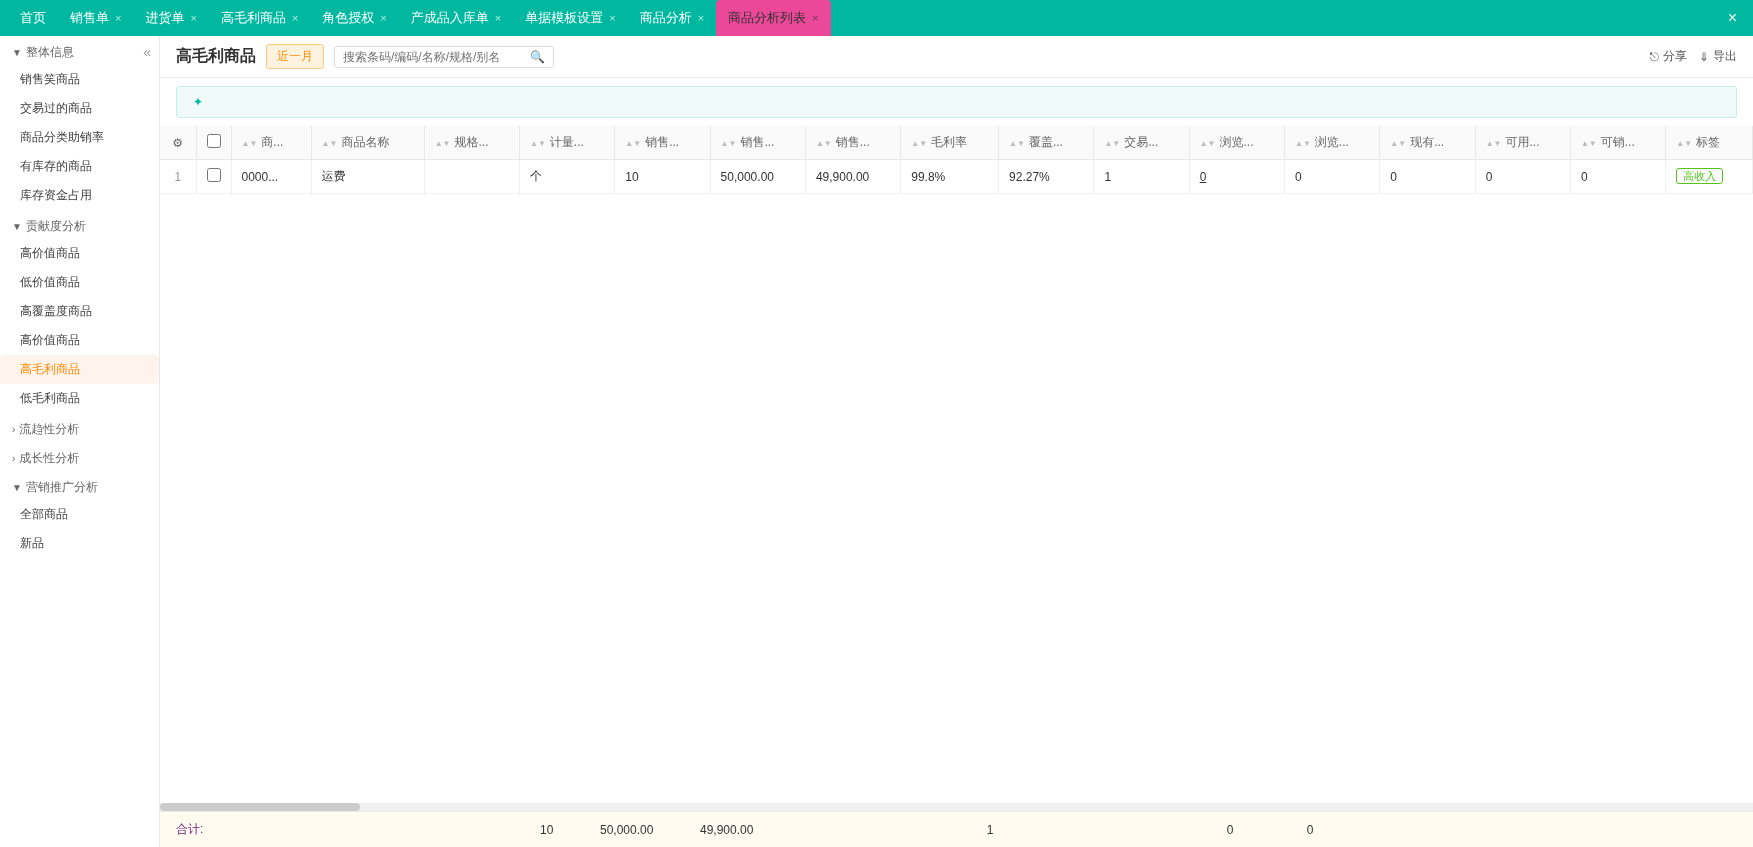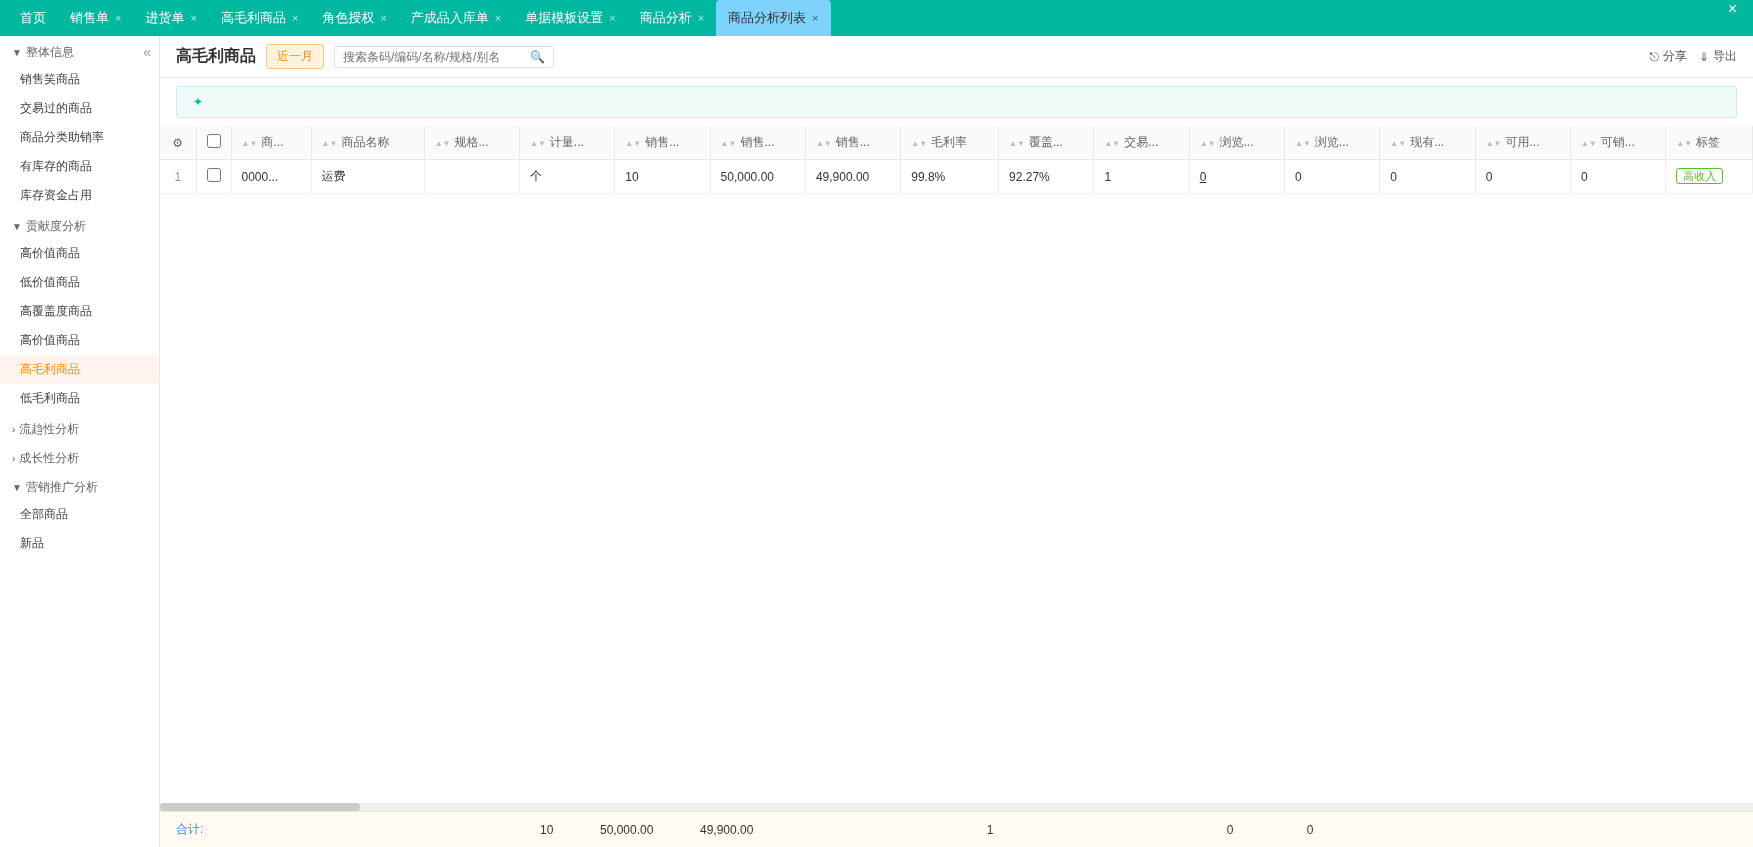--- a/index.html
+++ b/index.html
@@ -1,40 +1,40 @@
 <!DOCTYPE html>
 <html><head>
   <meta charset="utf-8">
   <style>
     * { margin: 0; padding: 0; box-sizing: border-box; }
     body { font-family: 'Microsoft YaHei', Arial, sans-serif; font-size: 12px; background: #f5f5f5; overflow: hidden; width: 1753px; height: 847px; }
 
     
     .top-nav {
       display: flex;
-      align-items: flex-start;
+      align-items: center;
       background: #00b8a0;
       height: 36px;
       padding: 0 8px;
       color: white;
       overflow: hidden;
     }
     .top-nav .nav-item {
       padding: 0 12px;
       height: 36px;
       display: flex;
       align-items: center;
       cursor: pointer;
       white-space: nowrap;
       font-size: 13px;
       color: white;
       position: relative;
     }
     .top-nav .nav-item.active {
-      background: #7dd3fc;
+      background: #ec4899;
       color: #333;
       border-radius: 4px 4px 0 0;
     }
     .top-nav .nav-item .close-btn {
       margin-left: 6px;
       font-size: 11px;
       opacity: 0.7;
       cursor: pointer;
     }
     .top-nav .close-win {
@@ -228,21 +228,21 @@
       right: 0;
       background: #fffbf0;
       border-top: 1px solid #e8e8e8;
       padding: 6px 16px;
       display: flex;
       align-items: center;
       height: 36px;
       font-size: 12px;
     }
     .footer-summary .label {
-      color: #3b82f6;
+      color: #701a75;
       margin-right: 20px;
     }
     .footer-values {
       display: flex;
       gap: 0;
     }
     .footer-val {
       width: 80px;
       text-align: right;
       padding-right: 10px;

